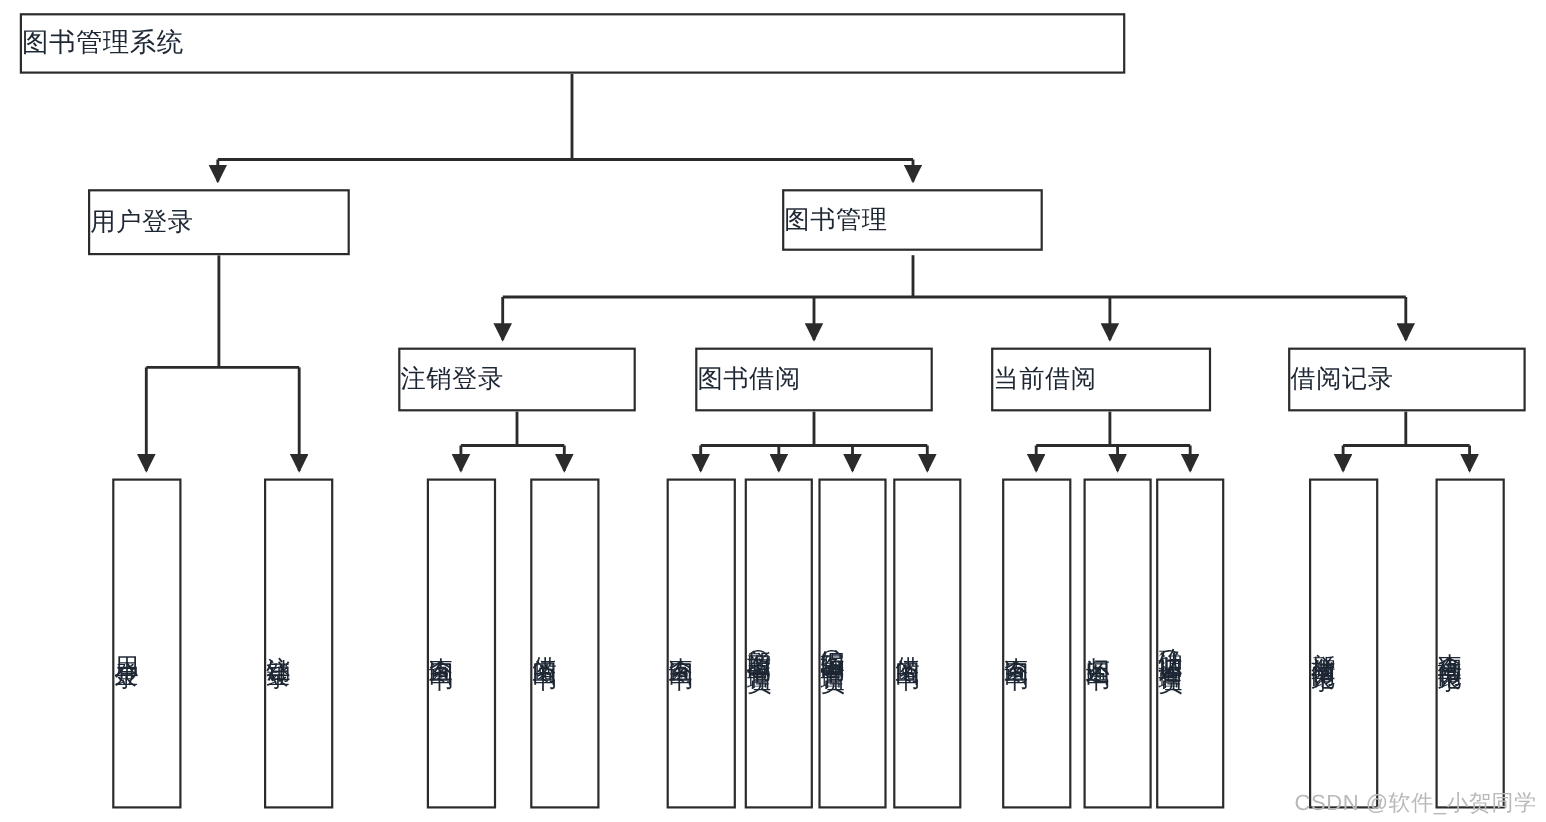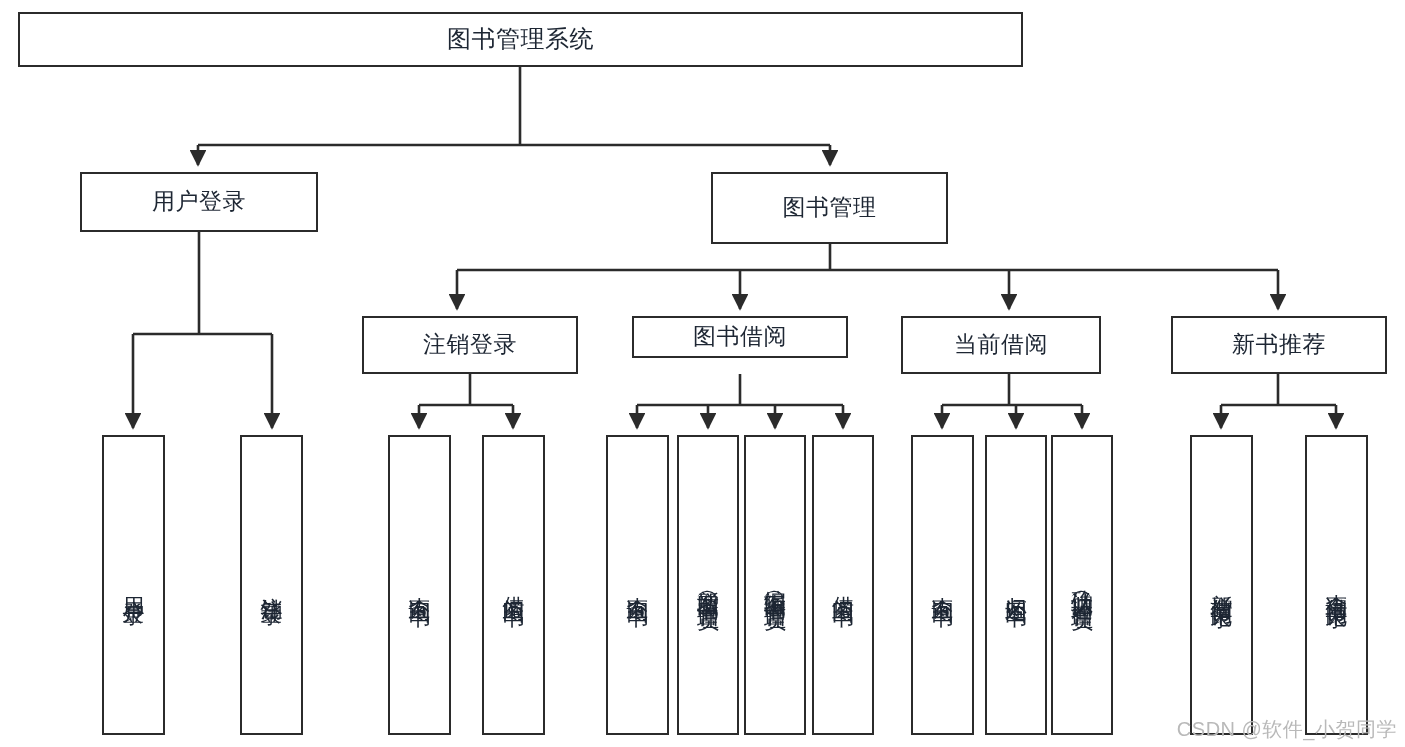--- a/index.html
+++ b/index.html
@@ -25,21 +25,20 @@
     height: 747px;
     pointer-events: none;
   }
   .node {
     position: absolute;
     box-sizing: border-box;
     background: #ffffff;
     border: 2px solid #2b2b2b;
     display: flex;
     align-items: center;
-    justify-content: center;
     overflow: hidden;
   }
   .node .label {
     color: #1d2633;
     font-size: 23px;
     line-height: 1.18;
     letter-spacing: 0.5px;
     text-align: center;
     white-space: nowrap;
   }
@@ -118,35 +117,35 @@
     </g>
   </svg>
 
   <div class="node root" style="left: 18px; top: 12px; width: 1005px; height: 55px; border-color: rgb(43, 43, 43);">
     <span class="label" style="color: rgb(29, 38, 51);">图书管理系统</span>
   </div>
 
   <div class="node" style="left: 80px; top: 172px; width: 238px; height: 60px; border-color: rgb(43, 43, 43);">
     <span class="label" style="color: rgb(29, 38, 51);">用户登录</span>
   </div>
-  <div class="node" style="left: 711px; top: 172px; width: 237px; height: 72px; border-color: rgb(43, 43, 43);">
+  <div class="node" style="left: 711px; top: 172px; width: 237px; height: 56px; border-color: rgb(43, 43, 43);">
     <span class="label" style="color: rgb(29, 38, 51);">图书管理</span>
   </div>
 
   <div class="node" style="left: 362px; top: 316px; width: 216px; height: 58px; border-color: rgb(43, 43, 43);">
     <span class="label" style="color: rgb(29, 38, 51);">注销登录</span>
   </div>
-  <div class="node" style="left: 632px; top: 316px; width: 216px; height: 42px; border-color: rgb(43, 43, 43);">
+  <div class="node" style="left: 632px; top: 316px; width: 216px; height: 58px; border-color: rgb(43, 43, 43);">
     <span class="label" style="color: rgb(29, 38, 51);">图书借阅</span>
   </div>
   <div class="node" style="left: 901px; top: 316px; width: 200px; height: 58px; border-color: rgb(43, 43, 43);">
     <span class="label" style="color: rgb(29, 38, 51);">当前借阅</span>
   </div>
   <div class="node" style="left: 1171px; top: 316px; width: 216px; height: 58px; border-color: rgb(43, 43, 43);">
-    <span class="label" style="color: rgb(29, 38, 51);">新书推荐</span>
+    <span class="label" style="color: rgb(29, 38, 51);">借阅记录</span>
   </div>
 
   <div class="node vertical" style="left: 102px; top: 435px; width: 63px; height: 300px; border-color: rgb(43, 43, 43);">
     <span class="label" style="color: rgb(29, 38, 51);">用户登录</span>
   </div>
   <div class="node vertical" style="left: 240px; top: 435px; width: 63px; height: 300px; border-color: rgb(43, 43, 43);">
     <span class="label" style="color: rgb(29, 38, 51);">注销登录</span>
   </div>
 
   <div class="node vertical" style="left: 388px; top: 435px; width: 63px; height: 300px; border-color: rgb(43, 43, 43);">

